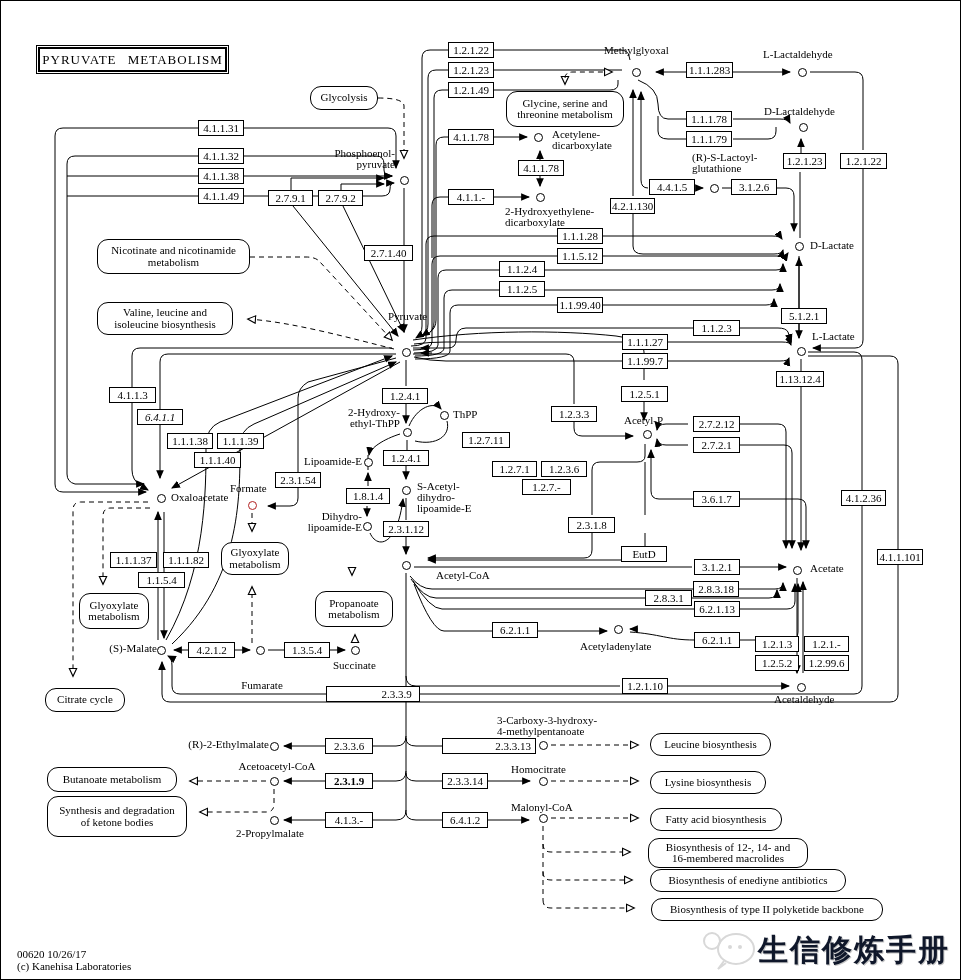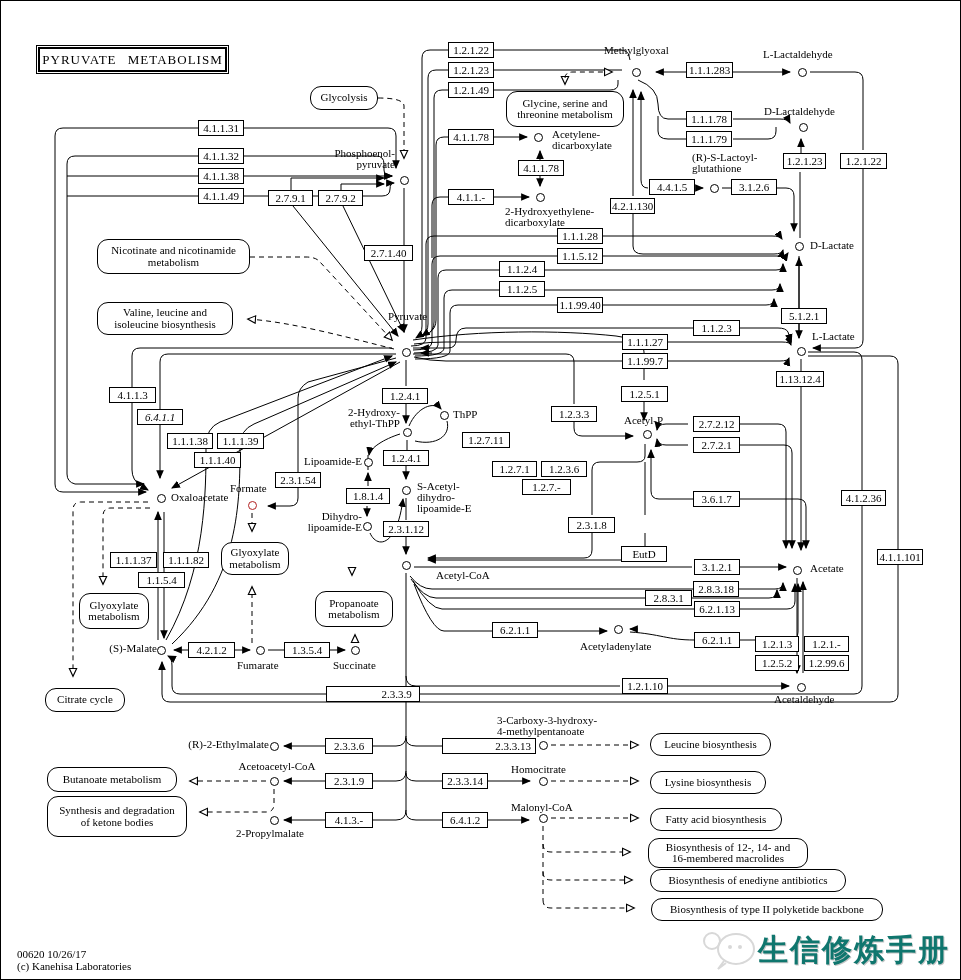--- a/index.html
+++ b/index.html
@@ -17,21 +17,21 @@
       font-size:11px;line-height:11.5px;display:flex;align-items:center;justify-content:center;
       text-align:center;white-space:pre;}
   .node{position:absolute;width:9px;height:9px;border:1px solid #000;border-radius:50%;
         background:#fff;z-index:7;box-sizing:border-box;}
   .node.hl{border-color:#b22222;}
   .cl{position:absolute;font-size:11px;line-height:11px;white-space:pre;z-index:5;}
   .footer{position:absolute;left:17px;top:948px;font-size:11px;line-height:12px;z-index:10;white-space:pre;}
   .wm{position:absolute;left:700px;top:924px;width:250px;height:52px;z-index:9;
       display:flex;align-items:center;}
   .wm-text{font-family:"DejaVu Sans",sans-serif;font-size:30px;font-weight:bold;letter-spacing:2px;
-           color:#0f766e;text-shadow:1px 1px 0 #c6c6c6,-1px -1px 0 #ffffff;}
+           color:#0f172a;text-shadow:1px 1px 0 #c6c6c6,-1px -1px 0 #ffffff;}
 </style>
 </head>
 <body>
 
 <div class="page">
   <div class="frame"></div>
 
   <svg class="edges" width="961" height="980" viewBox="0 0 961 980">
     <defs>
       <marker id="ah" viewBox="0 0 8 8" refX="7" refY="4" markerWidth="9" markerHeight="9" orient="auto" markerUnits="userSpaceOnUse">
@@ -276,21 +276,21 @@
       <div class="ec" style="left: 217px; top: 433px; width: 45px; height: 14px; line-height: 14px;">1.1.1.39</div>
       <div class="ec" style="left: 194px; top: 452px; width: 45px; height: 14px; line-height: 14px;">1.1.1.40</div>
       <div class="ec" style="left: 110px; top: 552px; width: 45px; height: 14px; line-height: 14px;">1.1.1.37</div>
       <div class="ec" style="left: 163px; top: 552px; width: 44px; height: 14px; line-height: 14px;">1.1.1.82</div>
       <div class="ec" style="left: 138px; top: 572px; width: 45px; height: 14px; line-height: 14px;">1.1.5.4</div>
       <div class="ec" style="left: 188px; top: 642px; width: 45px; height: 14px; line-height: 14px;">4.2.1.2</div>
       <div class="ec" style="left: 284px; top: 642px; width: 44px; height: 14px; line-height: 14px;">1.3.5.4</div>
       <div class="ec" style="left: 326px; top: 686px; width: 45px; height: 14px; line-height: 14px; padding-left: 47px;">2.3.3.9</div>
       <div class="ec" style="left: 325px; top: 738px; width: 46px; height: 14px; line-height: 14px;">2.3.3.6</div>
       <div class="ec" style="left: 442px; top: 738px; width: 44px; height: 14px; line-height: 14px; padding-left: 48px;">2.3.3.13</div>
-      <div class="ec" style="left: 325px; top: 773px; width: 46px; height: 14px; line-height: 14px;">2.3.1.9</div>
+      <div class="ec" style="left: 325px; top: 773px; width: 46px; height: 14px; line-height: 14px; font-weight: bold;">2.3.1.9</div>
       <div class="ec" style="left: 442px; top: 773px; width: 44px; height: 14px; line-height: 14px;">2.3.3.14</div>
       <div class="ec" style="left: 325px; top: 812px; width: 46px; height: 14px; line-height: 14px;">4.1.3.-</div>
       <div class="ec" style="left: 442px; top: 812px; width: 44px; height: 14px; line-height: 14px;">6.4.1.2</div>
       <div class="node" style="left: 399.5px; top: 175.5px;"></div>
       <div class="cl" style="left: 327px; top: 148px; width: 68px; text-align: right;">Phosphoenol-
 pyruvate</div>
       <div class="node" style="left: 401.5px; top: 347.5px;"></div>
       <div class="cl" style="left: 388px; top: 311px; width: 60px; text-align: left;">Pyruvate</div>
       <div class="node" style="left: 631.5px; top: 67.5px;"></div>
       <div class="cl" style="left: 604px; top: 45px; width: 90px; text-align: left;">Methylglyoxal</div>
@@ -335,21 +335,21 @@
       <div class="cl" style="left: 436px; top: 570px; width: 70px; text-align: left;">Acetyl-CoA</div>
       <div class="node" style="left: 792.5px; top: 565.5px;"></div>
       <div class="cl" style="left: 810px; top: 563px; width: 50px; text-align: left;">Acetate</div>
       <div class="node" style="left: 613.5px; top: 624.5px;"></div>
       <div class="cl" style="left: 580px; top: 641px; width: 90px; text-align: left;">Acetyladenylate</div>
       <div class="node" style="left: 796.5px; top: 682.5px;"></div>
       <div class="cl" style="left: 774px; top: 694px; width: 80px; text-align: left;">Acetaldehyde</div>
       <div class="node" style="left: 156.5px; top: 645.5px;"></div>
       <div class="cl" style="left: 100px; top: 643px; width: 57px; text-align: right;">(S)-Malate</div>
       <div class="node" style="left: 255.5px; top: 645.5px;"></div>
-      <div class="cl" style="left: 237px; top: 660px; width: 50px; text-align: left;">Fumarate</div>
+      <div class="cl" style="left: 237px; top: 680px; width: 50px; text-align: center;">Fumarate</div>
       <div class="node" style="left: 350.5px; top: 645.5px;"></div>
       <div class="cl" style="left: 333px; top: 660px; width: 50px; text-align: left;">Succinate</div>
       <div class="node" style="left: 269.5px; top: 741.5px;"></div>
       <div class="cl" style="left: 182px; top: 739px; width: 87px; text-align: right;">(R)-2-Ethylmalate</div>
       <div class="node" style="left: 269.5px; top: 776.5px;"></div>
       <div class="cl" style="left: 232px; top: 761px; width: 90px; text-align: center;">Acetoacetyl-CoA</div>
       <div class="node" style="left: 269.5px; top: 815.5px;"></div>
       <div class="cl" style="left: 236px; top: 828px; width: 80px; text-align: left;">2-Propylmalate</div>
       <div class="node" style="left: 538.5px; top: 740.5px;"></div>
       <div class="cl" style="left: 497px; top: 715px; width: 115px; text-align: left;">3-Carboxy-3-hydroxy-

